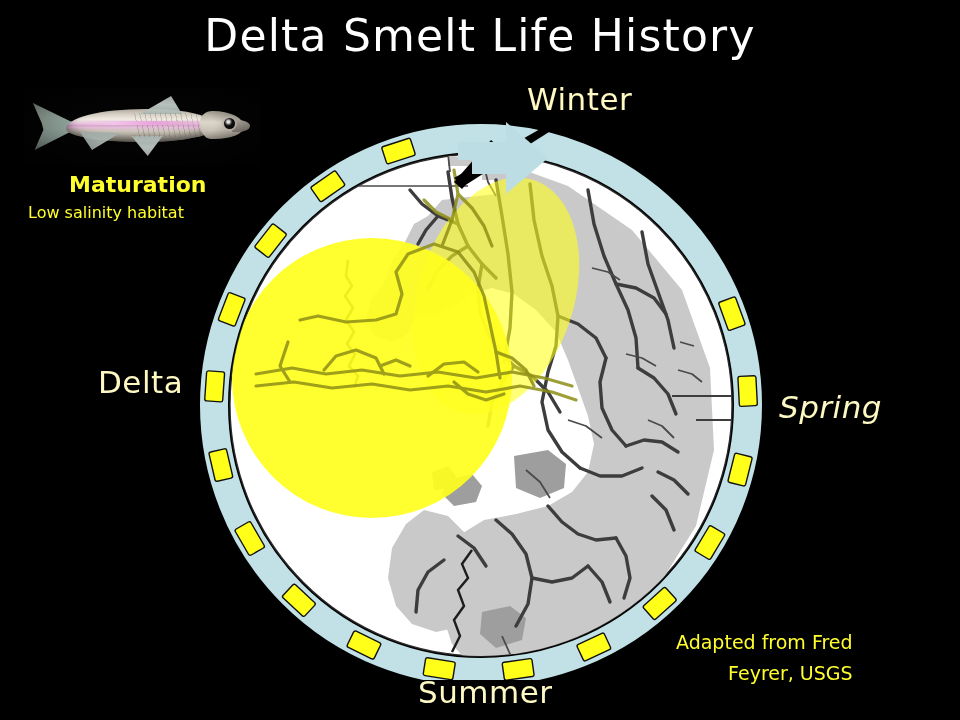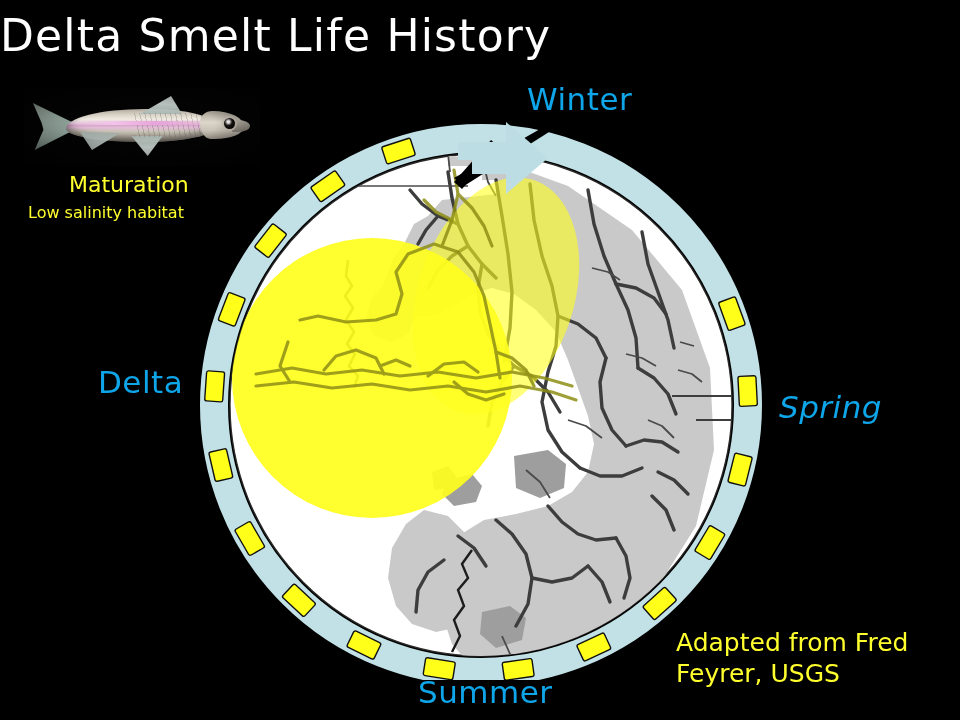--- a/index.html
+++ b/index.html
@@ -3,41 +3,41 @@
 <meta charset="utf-8">
 <title>Delta Smelt Life History</title>
 <style>
   html,body{margin:0;padding:0;background:#000;}
   body{width:960px;height:720px;overflow:hidden;position:relative;
        font-family:"DejaVu Sans","Liberation Sans",sans-serif;}
   .stage{position:absolute;left:0;top:0;width:960px;height:720px;background:#000;}
 
   
   #title{
-    position:absolute;left:0;top:8px;width:960px;text-align:left;
+    position:absolute;left:0;top:8px;width:960px;text-align:center;
     color:#ffffff;font-size:44px;line-height:56px;
     font-family:"DejaVu Sans","Liberation Sans",sans-serif;
     font-weight:400;letter-spacing:1.2px;
   }
 
   
-  .season{position:absolute;color:#0ea5e9;font-size:31px;line-height:34px;
+  .season{position:absolute;color:#fef9c3;font-size:31px;line-height:34px;
           font-family:"DejaVu Sans","Liberation Sans",sans-serif;
           letter-spacing:.5px;white-space:nowrap;}
   #season-winter{left:527px;top:82px;}
   #season-spring{left:779px;top:390px;font-style:italic;}
   #season-summer{left:418px;top:675px;}
   #season-fall{left:98px;top:365px;}
 
   
   .ytext{position:absolute;color:#ffff2e;white-space:nowrap;
          font-family:"DejaVu Sans","Liberation Sans",sans-serif;}
-  #maturation-label{left:69px;top:171px;font-size:22px;line-height:28px;}
+  #maturation-label{left:69px;top:171px;font-size:22px;line-height:28px;font-weight:bold;}
   #lowsal-label{left:28px;top:199px;font-size:16px;line-height:28px;}
-  #credit{left:676px;top:627px;font-size:25px;line-height:31px;}
+  #credit{left:676px;top:627px;font-size:19px;line-height:31px;text-align:right;}
 
   
   #fish-photo{position:absolute;left:24px;top:88px;width:236px;height:78px;
               background:#030303;overflow:hidden;}
   #fish-photo .body{
     position:absolute;left:42px;top:21px;width:150px;height:33px;
     border-radius:52% 44% 46% 50%/ 60% 52% 48% 40%;
     background:
       linear-gradient(180deg,
         #b9b2a6 0%, #d8d2c6 17%, #efeae0 31%,

